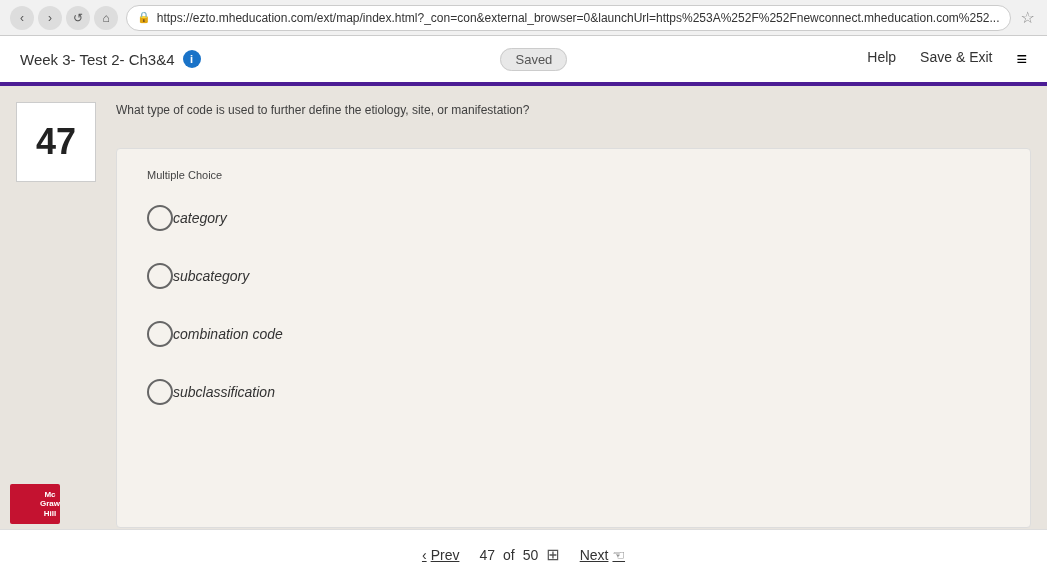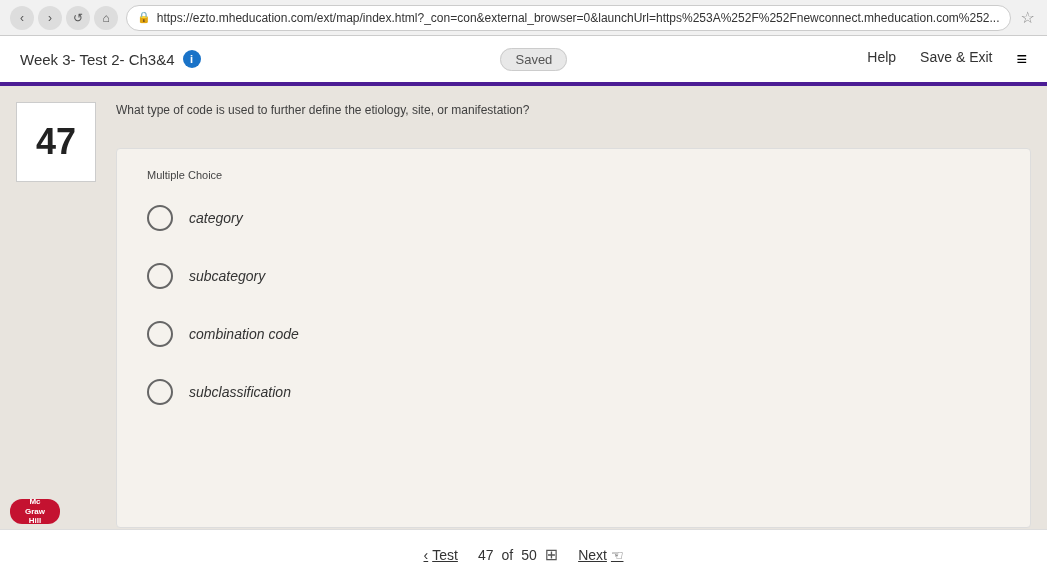--- a/index.html
+++ b/index.html
@@ -163,21 +163,21 @@
     }
     .question-type-label {
       font-size: 11px;
       color: #444;
       margin-bottom: 24px;
     }
 
     .answer-option {
       display: flex;
       align-items: center;
-      gap: 16px;
+      gap: 0;
       margin-bottom: 32px;
       cursor: pointer;
     }
     .radio-circle {
       width: 26px;
       height: 26px;
       border-radius: 50%;
       border: 2px solid #666;
       background: transparent;
       flex-shrink: 0;
@@ -227,27 +227,27 @@
       color: #555;
       cursor: pointer;
     }
 
     
     .mcgraw-logo {
       position: fixed;
       bottom: 55px;
       left: 10px;
       width: 50px;
-      height: 25px;
+      height: 40px;
       background: #c41230;
       display: flex;
       flex-direction: column;
-      align-items: center;
-      justify-content: center;
-      border-radius: 12px;
+      align-items: flex-end;
+      justify-content: center;
+      border-radius: 2px;
     }
     .mcgraw-text {
       color: white;
       font-size: 8px;
       font-weight: bold;
       line-height: 1.2;
       text-align: center;
     }
   </style>
 </head>
@@ -316,21 +316,21 @@
   </div>
 </div>
 
 <div class="mcgraw-logo">
   <span class="mcgraw-text">Mc<br>Graw<br>Hill</span>
 </div>
 
 <div class="footer-nav">
   <button class="prev-btn">
     <span>‹</span>
-    <span>Test</span>
+    <span>Prev</span>
   </button>
   <div class="page-info">
     <span>47</span>
     <span>of</span>
     <span>50</span>
     <span class="grid-icon">⊞</span>
   </div>
   <button class="next-btn">
     <span>Next</span>
     <span>☜</span>

